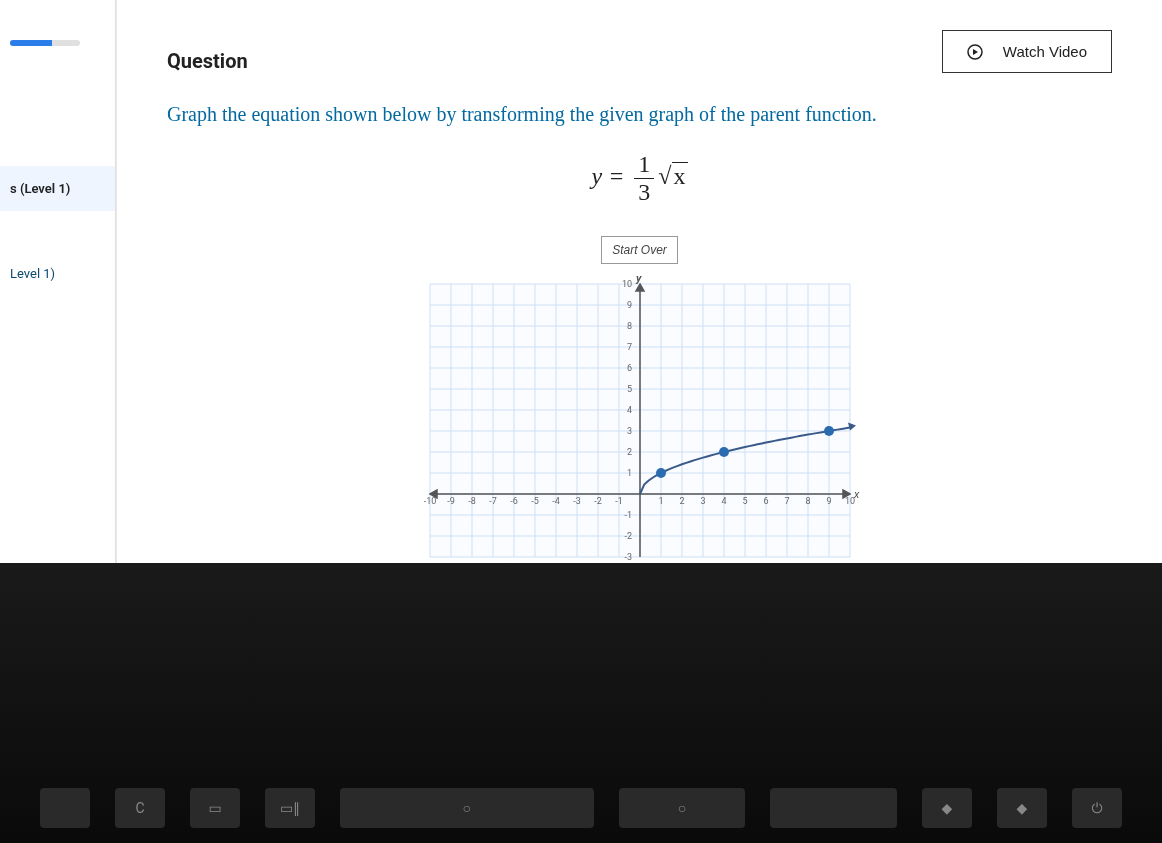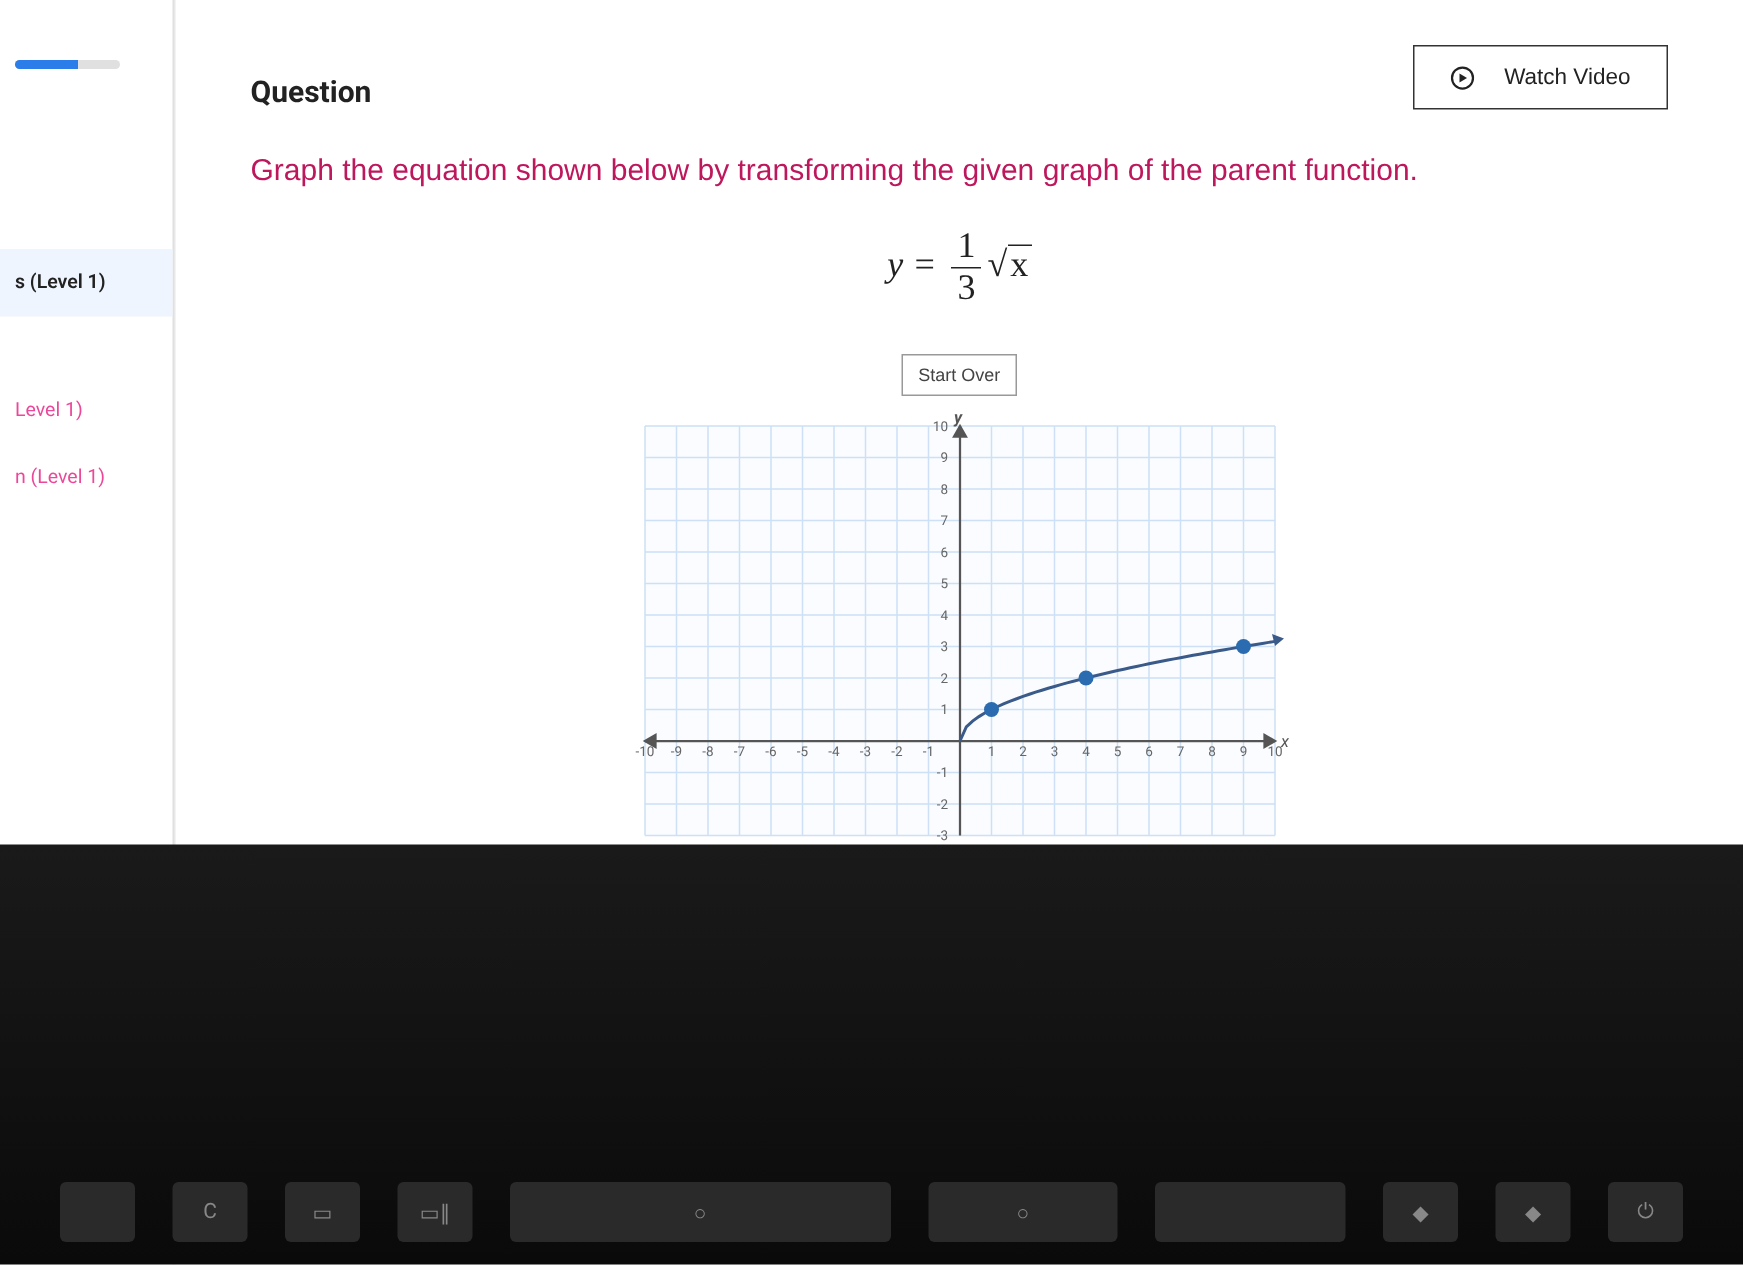--- a/index.html
+++ b/index.html
@@ -33,21 +33,21 @@
       overflow: hidden;
     }
     .progress-fill {
       width: 60%;
       height: 100%;
       background: #2b7de9;
     }
     .sidebar-item {
       padding: 15px 10px;
       font-size: 13px;
-      color: #ec4899;
+      color: #0c4a6e;
       cursor: pointer;
     }
     .sidebar-item.active {
       background: #eef5ff;
       font-weight: 600;
       color: #222;
     }
     .sidebar-bottom {
       margin-top: auto;
       padding: 20px 10px;
@@ -99,22 +99,22 @@
     }
     .play-icon {
       display: inline-flex;
       align-items: center;
       justify-content: center;
       width: 16px;
       height: 16px;
     }
     .instruction {
       font-size: 20px;
-      color: #be185d;
-      font-family: Liberation Sans, sans-serif;
+      color: #0369a1;
+      font-family: Liberation Serif, serif;
       margin-bottom: 25px;
     }
     .equation {
       text-align: center;
       font-size: 24px;
       font-family: Georgia, serif;
       font-style: italic;
       margin-bottom: 30px;
       color: #222;
     }
@@ -143,20 +143,21 @@
       margin-bottom: 10px;
     }
     .start-over {
       display: inline-block;
       padding: 6px 10px;
       border: 1px solid #999;
       font-size: 12px;
       color: #444;
       cursor: pointer;
       background: #fff;
+      font-style: italic;
     }
     .graph-container {
       display: flex;
       justify-content: center;
     }
     .graph {
       position: relative;
     }
     .laptop-bottom {
       position: absolute;
@@ -197,21 +198,20 @@
 <body>
 
 <div class="sidebar">
   <div class="progress-bar">
     <div class="progress-fill"></div>
   </div>
   <div style="height:100px"></div>
   <div class="sidebar-item active">s (Level 1)</div>
   <div style="height:40px"></div>
   <div class="sidebar-item">Level 1)</div>
-  <div class="sidebar-item">n (Level 1)</div>
   <div class="sidebar-bottom">
     <div class="chevron">⌄</div>
     <div class="logout">Log Out</div>
   </div>
 </div>
 
 <div class="main">
   <div class="header">
     <div class="question-title">Question</div>
     <div class="header-buttons">

